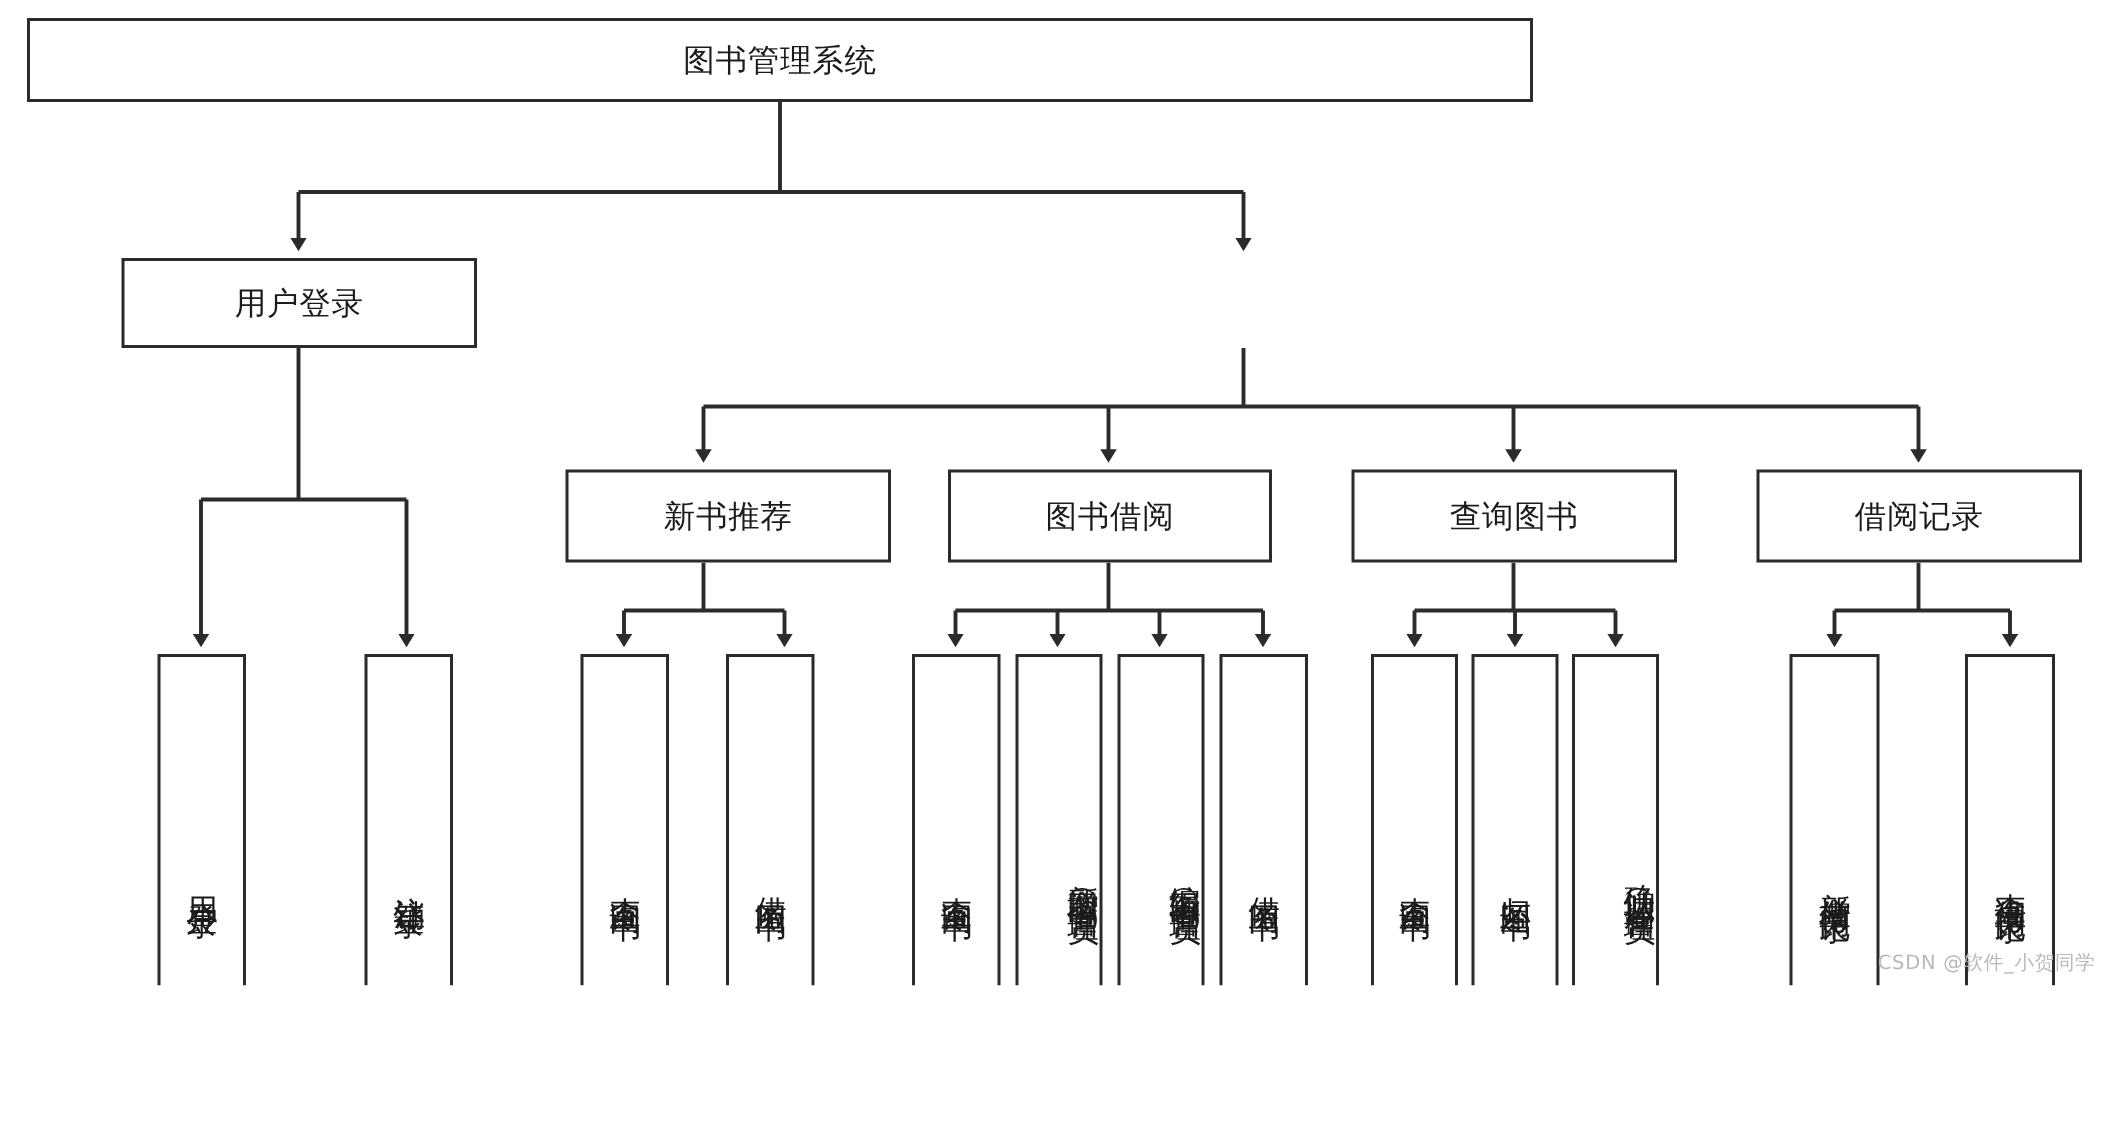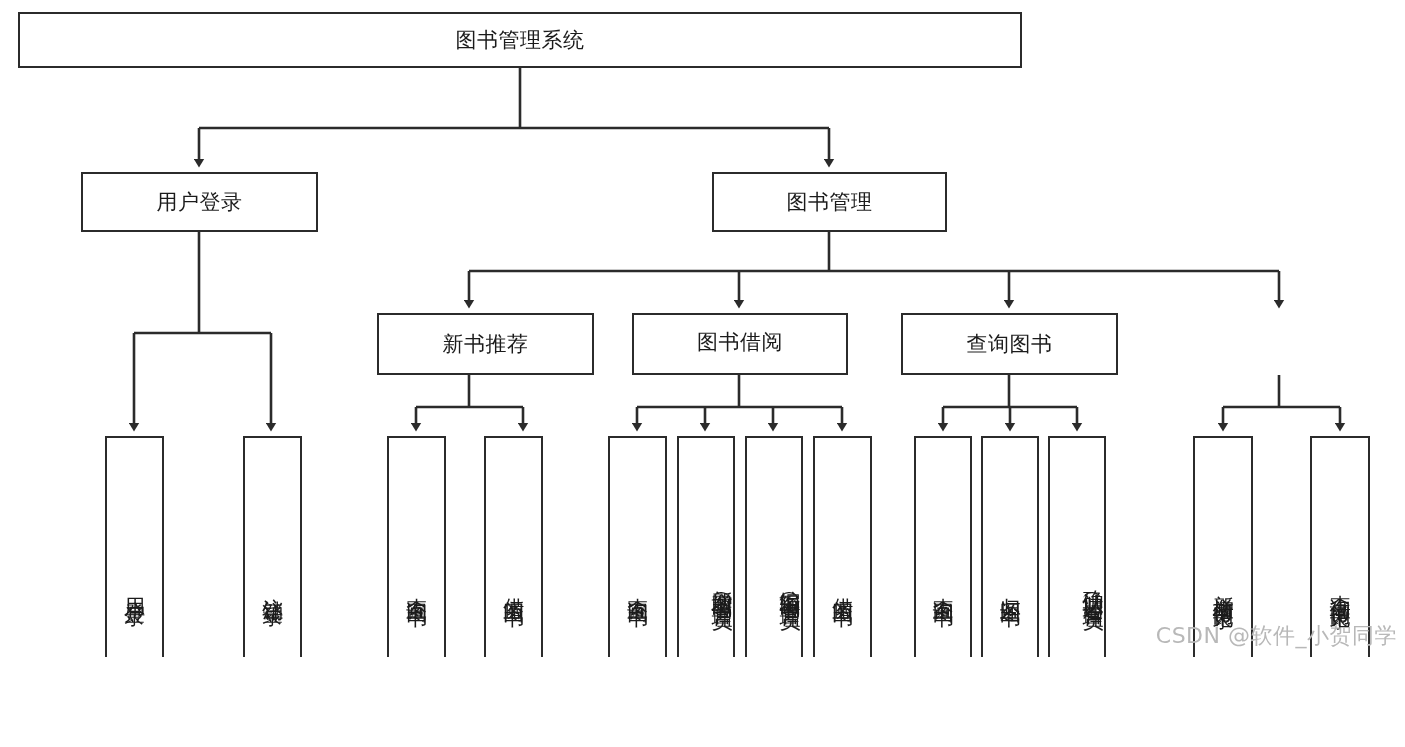--- a/index.html
+++ b/index.html
@@ -50,21 +50,21 @@
     align-items: flex-start;
     justify-content: center;
   }
   .node.v.mid {
     align-items: center;
   }
   #watermark {
     position: absolute;
     right: 8px;
     bottom: 6px;
-    font-size: 22px;
+    font-size: 13px;
     color: #b8b8b8;
     letter-spacing: 0.5px;
     z-index: 3;
     white-space: nowrap;
   }
 </style>
 </head>
 <body>
 
 <div id="canvas">
@@ -115,25 +115,25 @@
       <path d="M1279,375 L1279,407"></path>
       <path d="M1223,407 L1340,407"></path>
       <path d="M1223,407 L1223,424" marker-end="url(#arw)"></path>
       <path d="M1340,407 L1340,424" marker-end="url(#arw)"></path>
     </g>
   </svg>
 
   <div class="node h" style="left:18px; top:12px; width:1004px; height:56px;">图书管理系统</div>
 
   <div class="node h" style="left:81px; top:172px; width:237px; height:60px;">用户登录</div>
-  <div class="node h" style="left:712px; top:172px; width:235px; height:60px;">图书管理</div>
 
   <div class="node h" style="left:361px; top:313px; width:217px; height:62px;margin-left:16px;">新书推荐</div>
-  <div class="node h" style="left:632px; top:313px; width:216px; height:62px;font-family:Liberation Mono, monospace;">图书借阅</div>
+  <div class="node h" style="left:632px; top:313px; width:216px; height:62px;">图书借阅</div>
   <div class="node h" style="left:901px; top:313px; width:217px; height:62px;">查询图书</div>
+  <div class="node h" style="left:1171px; top:313px; width:217px; height:62px;">借阅记录</div>
 
   <div class="node v mid" style="left:105px; top:436px; width:59px; height:301px;">用户登录</div>
   <div class="node v mid" style="left:243px; top:436px; width:59px; height:301px;">注销登录</div>
 
   <div class="node v mid" style="left:387px; top:436px; width:59px; height:301px;">查询图书</div>
   <div class="node v mid" style="left:484px; top:436px; width:59px; height:301px;">借阅图书</div>
 
   <div class="node v mid" style="left:608px; top:436px; width:59px; height:301px;">查询图书</div>
   <div class="node v" style="left:677px; top:436px; width:58px; height:301px;">新增图书（管理员）</div>
   <div class="node v" style="left:745px; top:436px; width:58px; height:301px;">编辑图书（管理员）</div>

